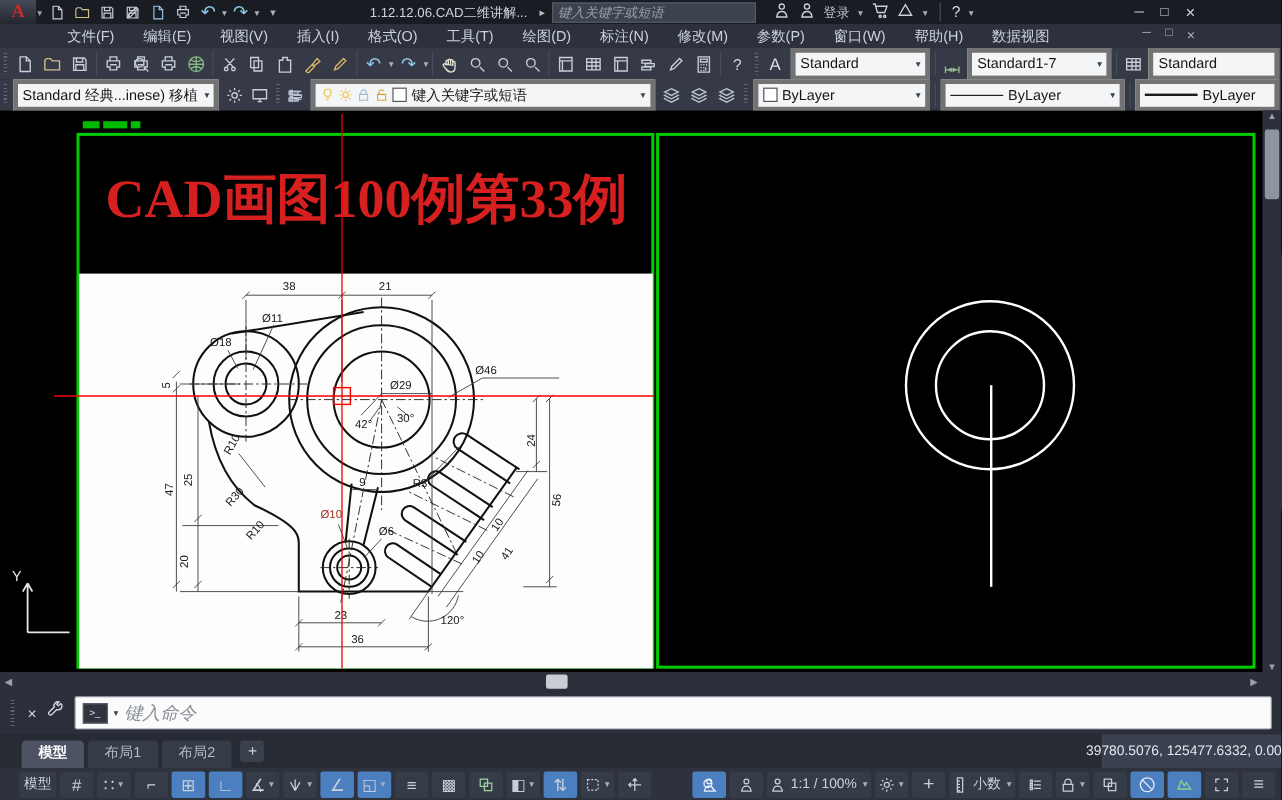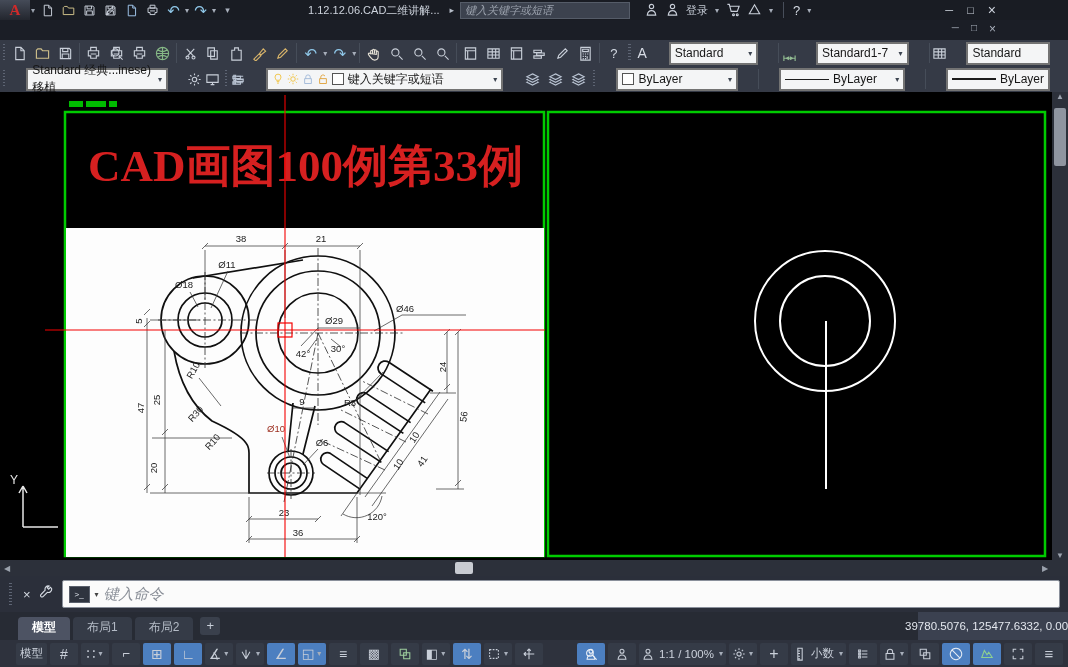--- a/index.html
+++ b/index.html
@@ -27,22 +27,22 @@
   .menubar{top:20px;height:20px;background:#2c313c;color:#ccd2dc;font-size:12px;}
   .menu-item{padding:2px 12px;}
   .winctl2{position:absolute;right:72px;top:22px;display:flex;gap:12px;color:#aab1bd;font-size:10px;}
   
   .tb1{top:40px;height:26px;background:#353a46;border-bottom:1px solid #2b2f39;}
   .tb2{top:66px;height:26px;background:#353a46;border-bottom:1px solid #23262e;}
   .grip{width:3px;height:18px;margin:0 3px;
         background:repeating-linear-gradient(to bottom,#5e6574 0 1px,transparent 1px 3px);}
   .gsep{width:1px;height:20px;background:#464d59;margin:0 2px;}
   .gicon{font-size:13px;line-height:1;}
-  .combo{height:19px;background:#f4f5f6;border:2px solid #737373;display:flex;align-items:center;gap:4px;
-         padding:0 4px;font-size:12px;color:#161616;margin:0 18px;}
+  .combo{height:19px;background:#f4f5f6;border:4px solid #737373;display:flex;align-items:center;gap:4px;
+         padding:0 4px;font-size:12px;color:#161616;margin:0 2px;}
   .combo .chev{margin-left:auto;color:#3c4450;font-size:8px;}
   .swatch{width:10px;height:10px;background:#fff;border:1px solid #555;}
   .linesample{width:44px;height:0;border-top:1.5px solid #1c1c1c;}
   .linesample.thick{border-top-width:2.5px;}
   
   .hscroll{top:560px;height:16px;background:#2c303a;}
   .sarrow{color:#9aa1ac;font-size:8px;width:14px;text-align:center;}
   .hthumb{position:absolute;left:455px;top:2px;width:18px;height:12px;background:#c9ccd2;border-radius:2px;}
   .vscroll{position:absolute;top:92px;right:0;width:16px;height:468px;background:#2c303a;
            display:flex;flex-direction:column;align-items:center;justify-content:space-between;}
@@ -147,20 +147,37 @@
       <span><span class="gicon" style="color: rgb(212, 218, 227); font-size: 13px;">?</span></span>
       <span class="dd">▾</span>
     </div>
     <div class="winctl">
       <span>─</span>
       <span>□</span>
       <span style="font-size:14px">×</span>
     </div>
   </div>
 
+  <div class="row menubar">
+    <div id="menus" style="display:flex;margin-left:44px">
+        <div class="menu-item">文件(F)</div>
+        <div class="menu-item">编辑(E)</div>
+        <div class="menu-item">视图(V)</div>
+        <div class="menu-item">插入(I)</div>
+        <div class="menu-item">格式(O)</div>
+        <div class="menu-item">工具(T)</div>
+        <div class="menu-item">绘图(D)</div>
+        <div class="menu-item">标注(N)</div>
+        <div class="menu-item">修改(M)</div>
+        <div class="menu-item">参数(P)</div>
+        <div class="menu-item">窗口(W)</div>
+        <div class="menu-item">帮助(H)</div>
+        <div class="menu-item">数据视图</div>
+      </div>
+  </div>
   <div class="winctl2">
     <span>─</span>
     <span>□</span>
     <span style="font-size:12px">×</span>
   </div>
 
   <div class="row tb1">
     <span class="grip"></span>
     <div id="tb-std" style="display:flex;align-items:center">
         <div class="tbtn">

